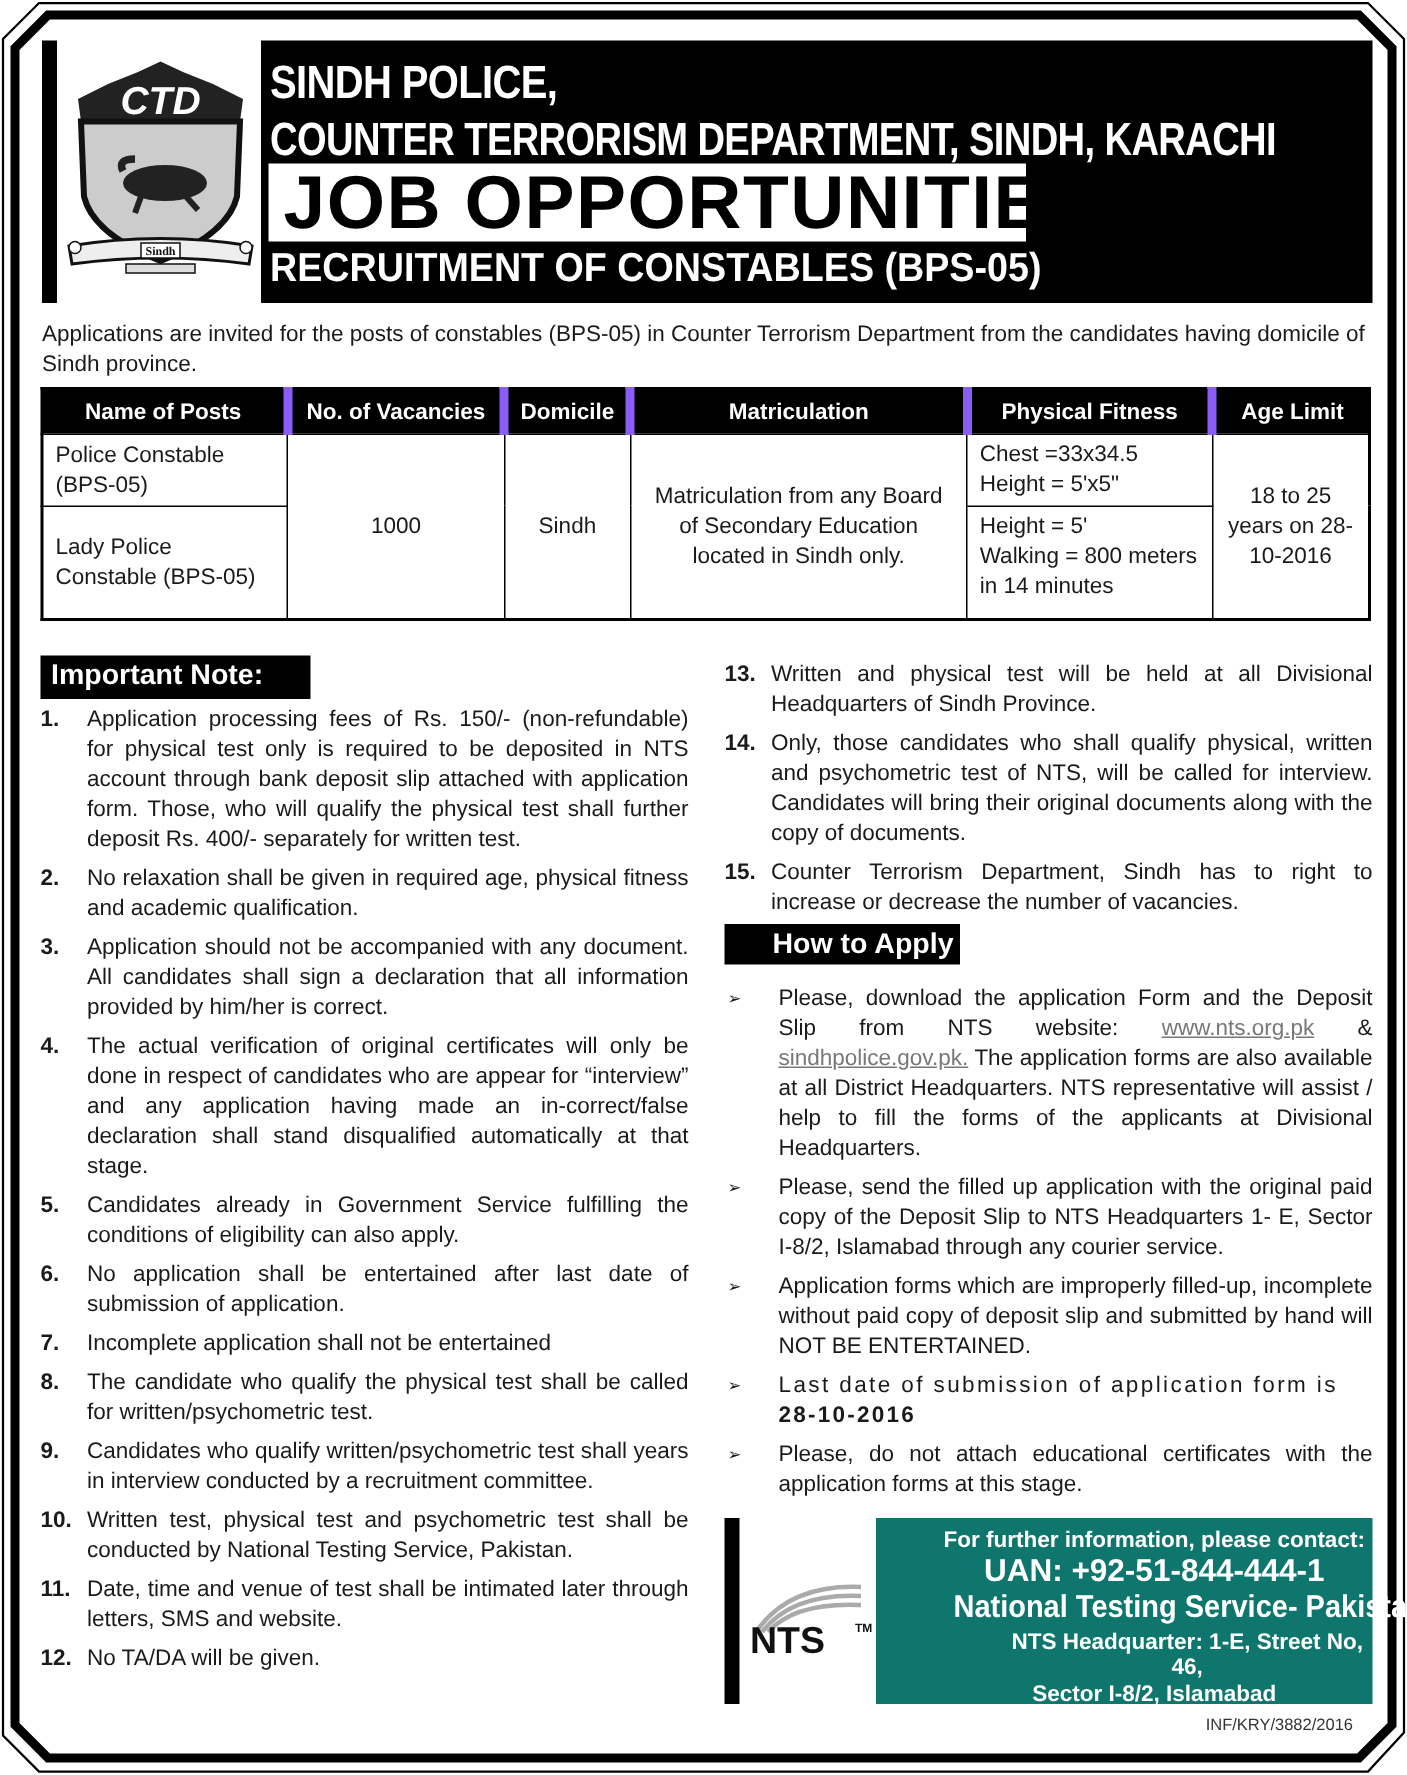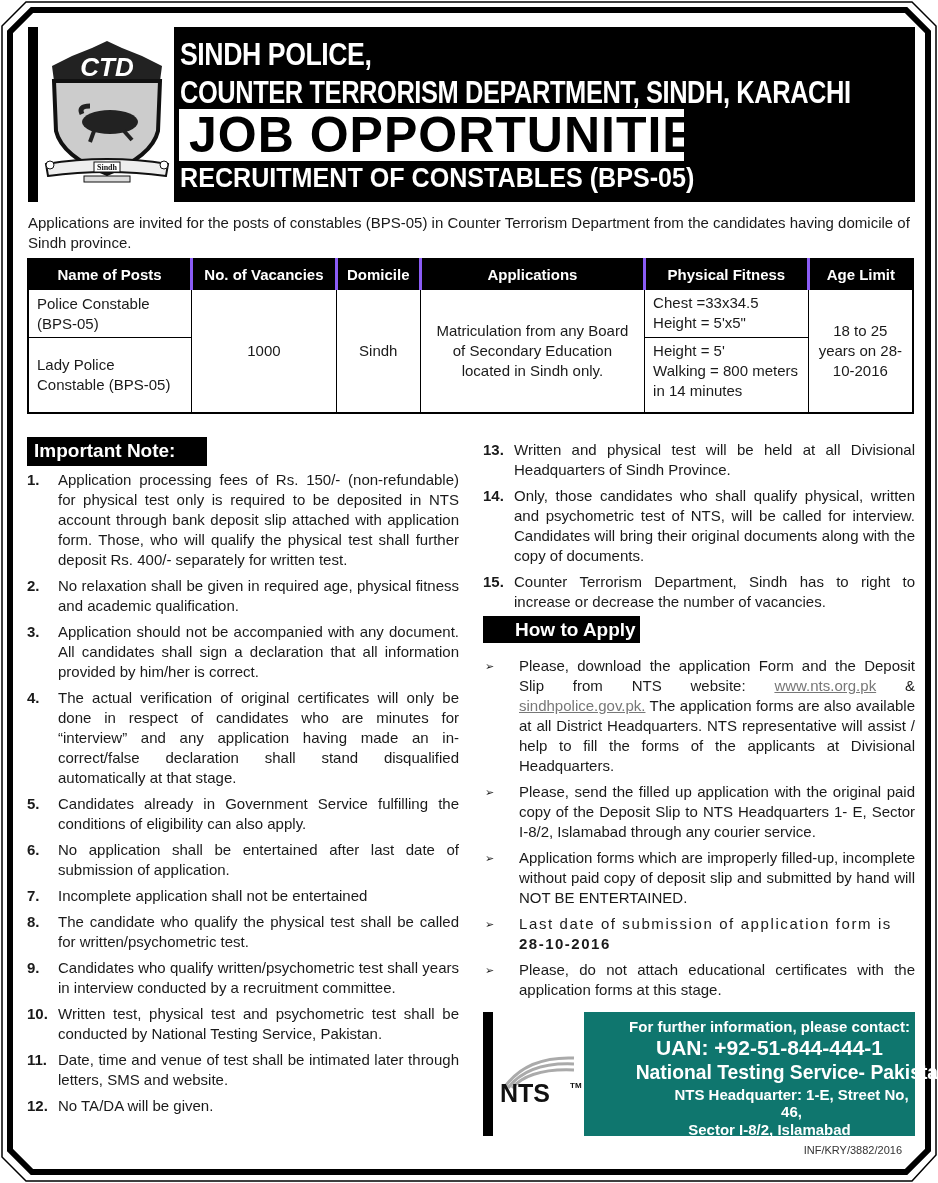--- a/index.html
+++ b/index.html
@@ -17,21 +17,21 @@
   .h-line2 { position: absolute; left: 6px; top: 48px; font-weight: bold; font-size: 31px; letter-spacing: -0.5px; transform: scaleX(0.82); transform-origin: left; white-space: nowrap; }
   .h-job { position: absolute; left: 5px; top: 82px; width: 505px; height: 52px; background: #fff; color: #000; font-weight: bold; font-size: 50px; line-height: 52px; padding-left: 10px; letter-spacing: 1px; white-space: nowrap; }
   .h-job span { display: inline-block; transform: scaleX(1.0); transform-origin: left; }
   .h-line4 { position: absolute; left: 6px; top: 136px; font-weight: bold; font-size: 27px; white-space: nowrap; transform: scaleX(0.93); transform-origin: left; }
 
   
   .intro { position: absolute; left: 28px; top: 213px; width: 886px; font-size: 15px; line-height: 20px; }
 
   
   .jobs-table { position: absolute; left: 27px; top: 258px; width: 887px; border-collapse: collapse; font-size: 15px; }
-  .jobs-table th { background: #000; color: #fff; font-weight: bold; height: 30px; font-size: 15px; border-left: 3px solid #8b5cf6; text-align: center; padding: 0 2px; }
+  .jobs-table th { background: #000; color: #fff; font-weight: bold; height: 30px; font-size: 15px; border-left: 6px solid #8b5cf6; text-align: center; padding: 0 2px; }
   .jobs-table th:first-child { border-left: none; }
   .jobs-table td { border: 1px solid #000; vertical-align: middle; padding: 3px 8px; line-height: 20px; }
   .jobs-table { border: 2px solid #000; }
   .c-center { text-align: center; }
   .post1 { height: 47px; vertical-align: top !important; padding-top: 4px !important; }
   .post2 { height: 76px; }
   .fit1 { height: 47px; vertical-align: top !important; }
   .fit2 { vertical-align: top !important; }
 
   
@@ -109,21 +109,21 @@
       <col style="width:84px">
       <col style="width:225px">
       <col style="width:164px">
       <col style="width:105px">
   </colgroup>
   <thead>
     <tr>
       <th>Name of Posts</th>
       <th>No. of Vacancies</th>
       <th>Domicile</th>
-      <th>Applications</th>
+      <th>Matriculation</th>
       <th>Physical Fitness</th>
       <th>Age Limit</th>
     </tr>
   </thead>
   <tbody>
     <tr>
       <td class="post1">Police Constable (BPS-05)</td>
       <td rowspan="2" class="c-center">1000</td>
       <td rowspan="2" class="c-center">Sindh</td>
       <td rowspan="2" class="c-center">Matriculation from any Board of Secondary Education located in Sindh only.</td>
@@ -153,21 +153,21 @@
   <div class="note">
       <span class="note-num">2.</span>
       <span class="note-text">No relaxation shall be given in required age, physical fitness and academic qualification.</span>
     </div>
   <div class="note">
       <span class="note-num">3.</span>
       <span class="note-text">Application should not be accompanied with any document. All candidates shall sign a declaration that all information provided by him/her is correct.</span>
     </div>
   <div class="note">
       <span class="note-num">4.</span>
-      <span class="note-text">The actual verification of original certificates will only be done in respect of candidates who are minutes for “interview” and any application having made an in-correct/false declaration shall stand disqualified automatically at that stage.</span>
+      <span class="note-text">The actual verification of original certificates will only be done in respect of candidates who are appear for “interview” and any application having made an in-correct/false declaration shall stand disqualified automatically at that stage.</span>
     </div>
   <div class="note">
       <span class="note-num">5.</span>
       <span class="note-text">Candidates already in Government Service fulfilling the conditions of eligibility can also apply.</span>
     </div>
   <div class="note">
       <span class="note-num">6.</span>
       <span class="note-text">No application shall be entertained after last date of submission of application.</span>
     </div>
   <div class="note">

